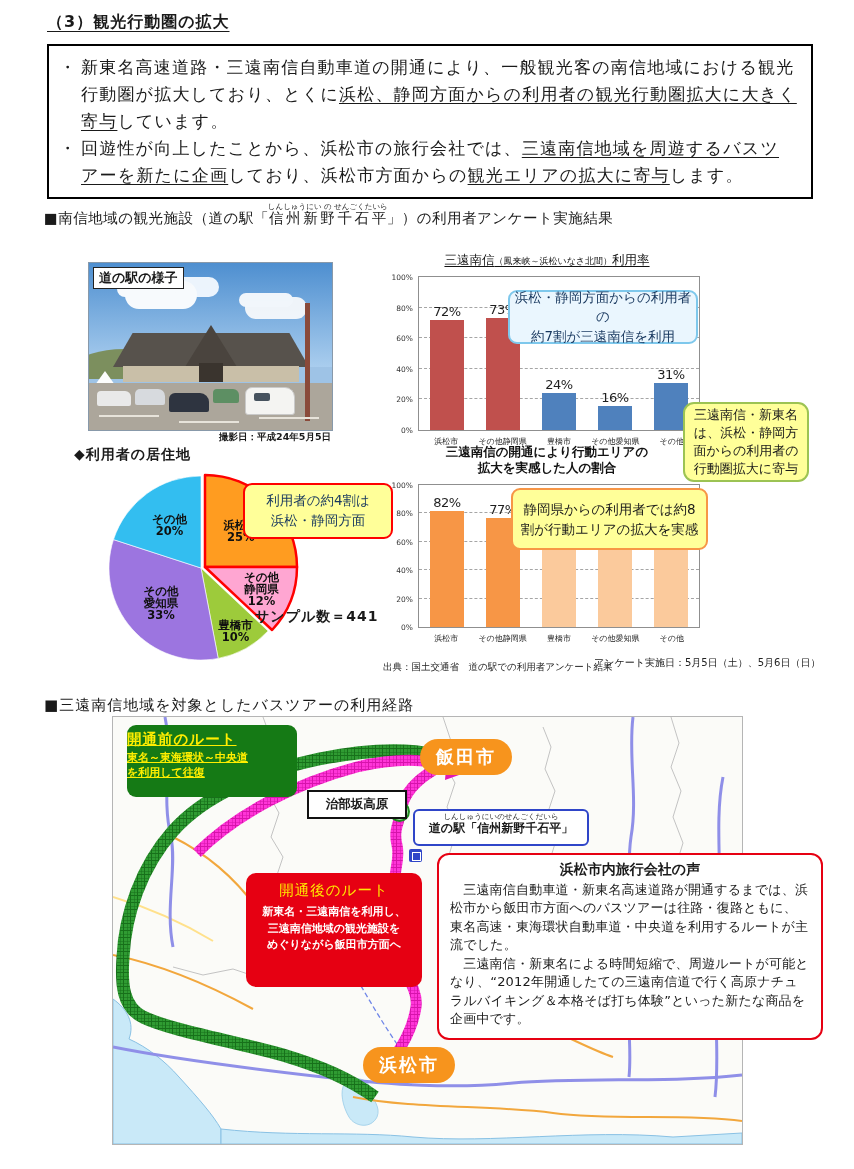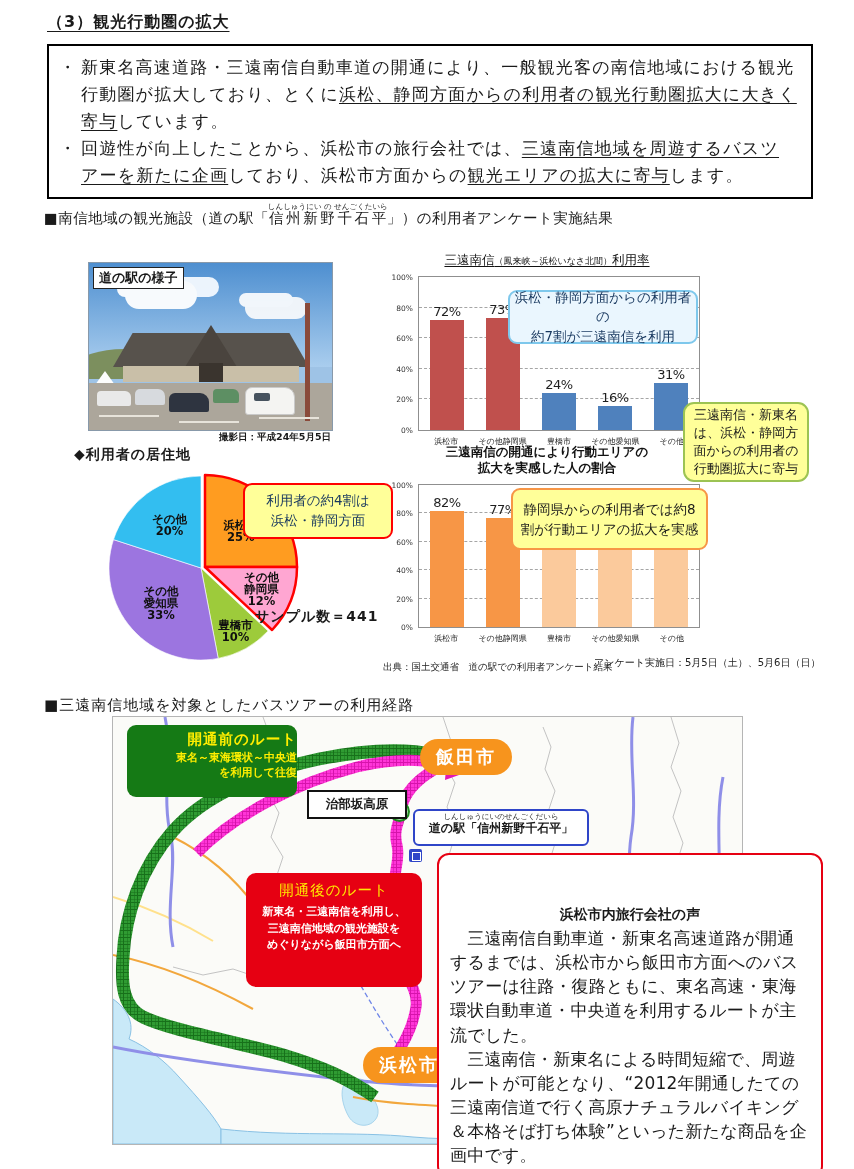--- a/index.html
+++ b/index.html
@@ -56,36 +56,36 @@
   .cat{width:20%;text-align:center;font-size:8px;color:#222;white-space:nowrap;padding-top:3px;}
   
   .src-l{left:383px;top:661px;font-size:9.5px;color:#222;}
   .src-r{left:594px;top:656px;font-size:10px;color:#222;}
   
   .map{left:112px;top:716px;width:629px;height:427px;border:1px solid #b5b5b5;}
   .map-svg{position:absolute;left:0;top:0;}
   .pill{position:absolute;background:#f7941d;color:#fff;font-weight:bold;font-size:18px;letter-spacing:2px;border-radius:18px;display:flex;align-items:center;justify-content:center;z-index:4;font-family:Liberation Mono, monospace;}
   .pill-iida{left:307px;top:22px;width:92px;height:36px;}
   .pill-hama{left:250px;top:330px;width:92px;height:36px;}
-  .co-before{position:absolute;left:14px;top:8px;width:170px;height:72px;background:#157a15;border-radius:9px;color:#ffee00;text-align:right;z-index:4;padding-top:5px;box-sizing:border-box;}
+  .co-before{position:absolute;left:14px;top:8px;width:170px;height:72px;background:#157a15;border-radius:9px;color:#ffee00;text-align:left;z-index:4;padding-top:5px;box-sizing:border-box;text-decoration:underline;}
   .co-before .t{font-size:14.5px;font-weight:bold;letter-spacing:1px;}
   .co-before .b{font-size:11px;font-weight:bold;line-height:1.35;white-space:pre-line;margin-top:2px;}
   .co-after{position:absolute;left:133px;top:156px;width:176px;height:114px;background:#e60012;border-radius:10px;text-align:center;z-index:4;padding-top:8px;box-sizing:border-box;}
   .co-after .t{font-size:14.5px;font-weight:normal;color:#ffe800;letter-spacing:1px;}
   .co-after .b{font-size:11px;font-weight:bold;color:#fff;line-height:1.5;white-space:pre-line;margin-top:4px;}
   .jibuzaka{position:absolute;left:194px;top:73px;width:96px;height:25px;background:#fff;border:2px solid #111;font-size:12.5px;font-weight:bold;display:flex;align-items:center;justify-content:center;z-index:4;}
   .gcircle{position:absolute;left:276px;top:84px;width:17px;height:17px;border-radius:50%;background:#a8e2a8;border:2.5px solid #1f8a1f;z-index:3;}
   .eki-box{position:absolute;left:300px;top:92px;width:176px;height:37px;background:#fff;border:2px solid #2f45c8;border-radius:6px;text-align:center;z-index:4;padding-top:1px;box-sizing:border-box;}
   .eki-box .fg{font-size:7.5px;color:#222;line-height:9px;}
   .eki-box .nm{font-size:12px;font-weight:bold;line-height:14px;}
   .eki-icon{position:absolute;left:296px;top:132px;width:13px;height:13px;background:#2f45c8;border-radius:2px;z-index:3;}
   .eki-icon::after{content:"";position:absolute;left:3px;top:3px;width:7px;height:7px;border:1px solid #fff;}
   .voice{position:absolute;left:324px;top:136px;width:386px;background:#fff;border:2.5px solid #e60012;border-radius:12px;padding:6px 11px 9px;box-sizing:border-box;z-index:5;}
-  .voice .vt{text-align:center;font-size:14px;font-weight:bold;margin-bottom:2px;margin-top:45px;}
-  .voice p{margin:0;font-size:17px;line-height:1.42;letter-spacing:.2px;}
+  .voice .vt{text-align:center;font-size:14px;font-weight:bold;margin-bottom:2px;}
+  .voice p{margin:0;font-size:13px;line-height:1.42;letter-spacing:.2px;}
 </style>
 </head>
 <body>
 
 <div class="page">
 
   <div class="abs h-title">（3）観光行動圏の拡大</div>
 
   <div class="abs intro-box">
     <div class="bullet">

